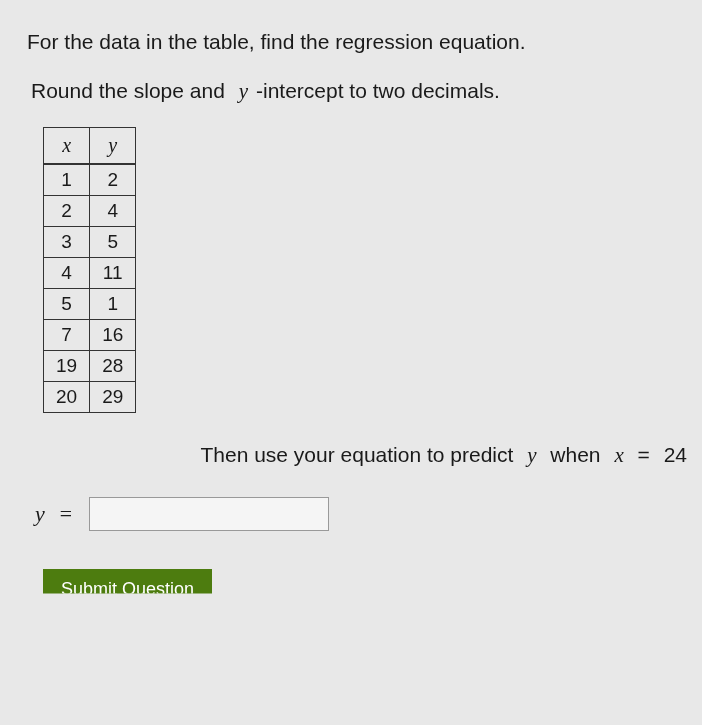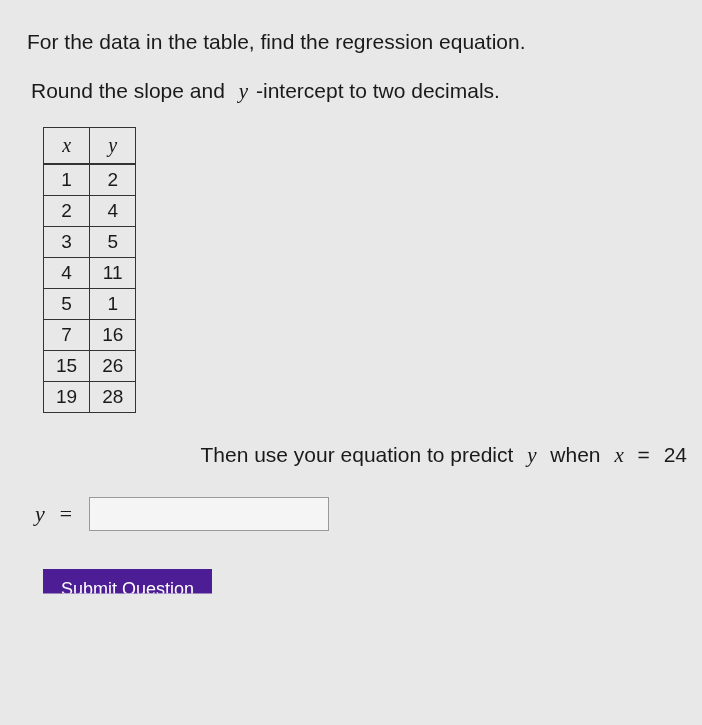--- a/index.html
+++ b/index.html
@@ -66,21 +66,21 @@
     }
     .answer-input {
       width: 240px;
       height: 34px;
       border: 1px solid #999;
       background-color: #f5f5f5;
       padding: 4px 8px;
       font-size: 16px;
     }
     .submit-btn {
-      background-color: #4c1d95;
+      background-color: #4d7c0f;
       color: white;
       border: none;
       padding: 10px 18px;
       font-size: 18px;
       cursor: pointer;
       margin-left: 20px;
       clip-path: inset(0 0 40% 0);
     }
   </style>
 </head>
@@ -120,26 +120,26 @@
       </tr>
     <tr>
         <td>5</td>
         <td>1</td>
       </tr>
     <tr>
         <td>7</td>
         <td>16</td>
       </tr>
     <tr>
-        <td>15</td>
-        <td>26</td>
+        <td>19</td>
+        <td>28</td>
       </tr>
     <tr>
-        <td>19</td>
-        <td>28</td>
+        <td>20</td>
+        <td>29</td>
       </tr>
   </tbody>
 </table>
 
 <p class="predict-text">
   <span>Then use your equation to predict </span><span class="math-var">y</span><span> when </span><span class="math-var">x</span><span> = </span><span>24</span>
 </p>
 
 <div class="input-row">
   <span class="input-label">

